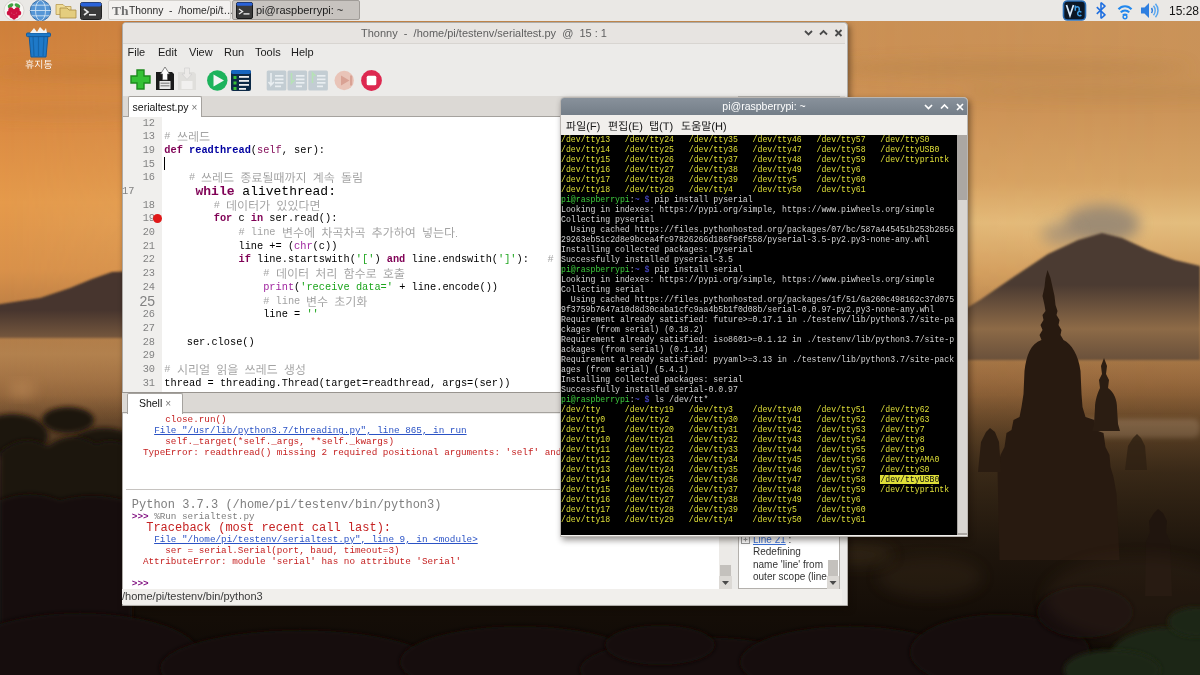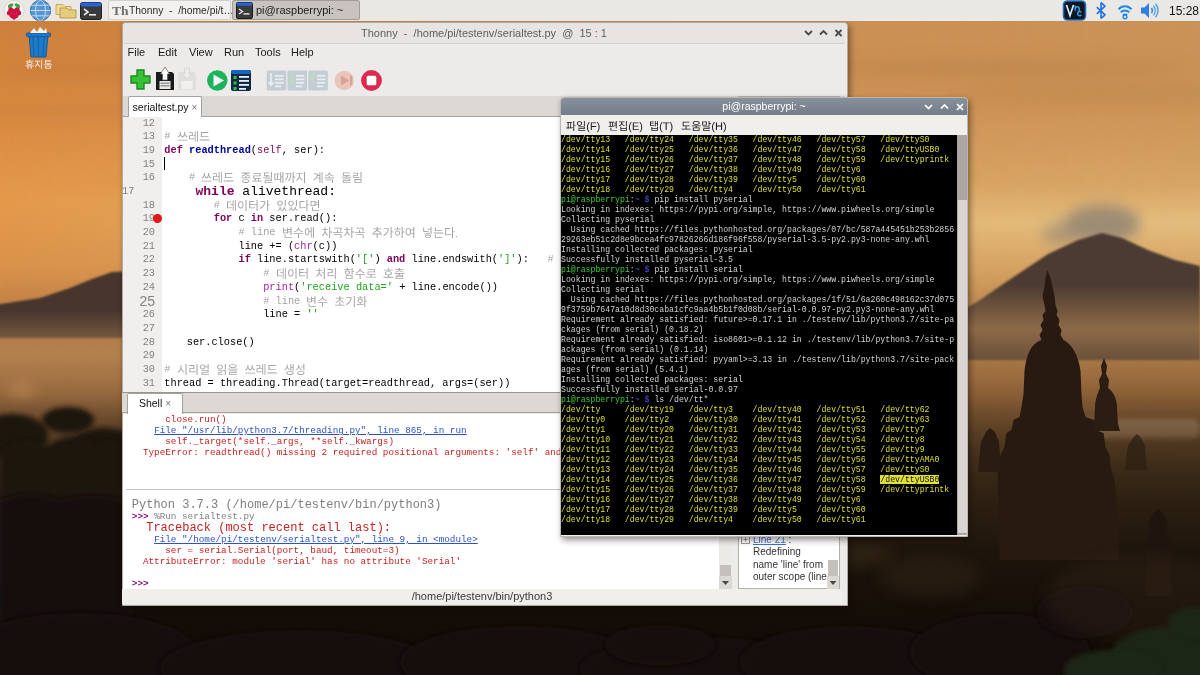--- a/index.html
+++ b/index.html
@@ -349,21 +349,21 @@
     </svg>
     <div class="abs" style="left:631px;top:511px;height:13px;line-height:13px;font-size:10px;color:#333"><span style="color:#3b6fd4;text-decoration:underline">Line 21</span> :</div>
     <div class="abs" style="left:631px;top:524.0px;height:12.7px;line-height:12.7px;font-size:10px;color:#333;white-space:nowrap">Redefining</div>
     <div class="abs" style="left:631px;top:536.7px;height:12.7px;line-height:12.7px;font-size:10px;color:#333;white-space:nowrap">name 'line' from</div>
     <div class="abs" style="left:631px;top:549.4px;height:12.7px;line-height:12.7px;font-size:10px;color:#333;white-space:nowrap">outer scope (line</div>
     <div class="abs" style="left:706px;top:538px;width:10px;height:17px;background:#c4c1bd"></div>
     <svg class="abs" style="left:705px;top:554px" width="12" height="13">
       <rect width="12" height="13" fill="#dcd9d5"></rect>
       <path d="M2.5 5 L6 9 L9.5 5 Z" fill="#4a4a4a"></path>
     </svg>
-    <div class="abs" style="left:0;top:567px;width:720px;height:15px;line-height:15px;background:#f1efec;font-size:11px;color:#3a3a3a;text-align:center">/home/pi/testenv/bin/python3</div>
+    <div class="abs" style="left:0;top:567px;width:720px;height:15px;line-height:15px;background:#f1efec;font-size:11px;color:#3a3a3a;text-align:left">/home/pi/testenv/bin/python3</div>
   </div>
 <div id="win-term">
     <div class="abs" style="left:0;top:0;width:406px;height:17px;background:linear-gradient(#88919b,#747e88);border-radius:3px 3px 0 0"></div>
     <div class="abs" style="left:0;top:0;width:406px;height:17px;line-height:17px;text-align:center;font-size:10.5px;color:#fff">pi@raspberrypi: ~</div>
     <svg class="abs" style="left:361px;top:3px" width="45" height="12" viewBox="0 0 45 12">
 <path d="M3 4 L6.5 7.5 L10 4" stroke="#fff" stroke-width="1.7" fill="none"></path>
 <path d="M19 7.5 L22.5 4 L26 7.5" stroke="#fff" stroke-width="1.7" fill="none"></path>
 <path d="M35 3 L41 9 M41 3 L35 9" stroke="#fff" stroke-width="1.7" fill="none"></path>
 </svg>
     <div class="abs" style="left:0;top:17px;width:406px;height:20px;background:#f1efec"></div>

